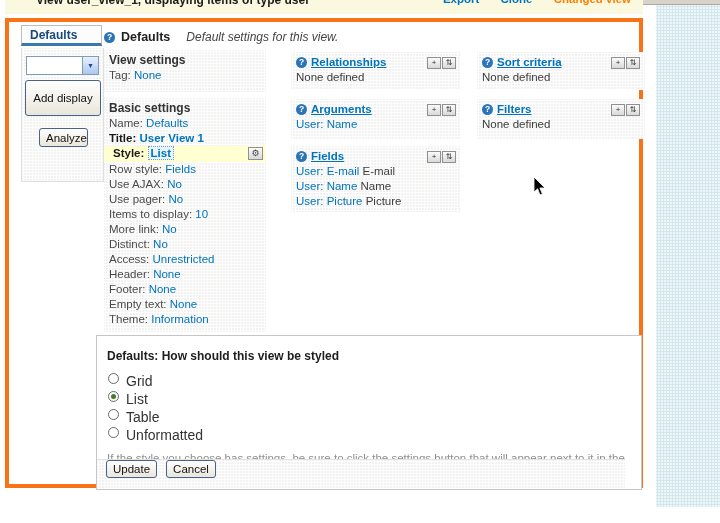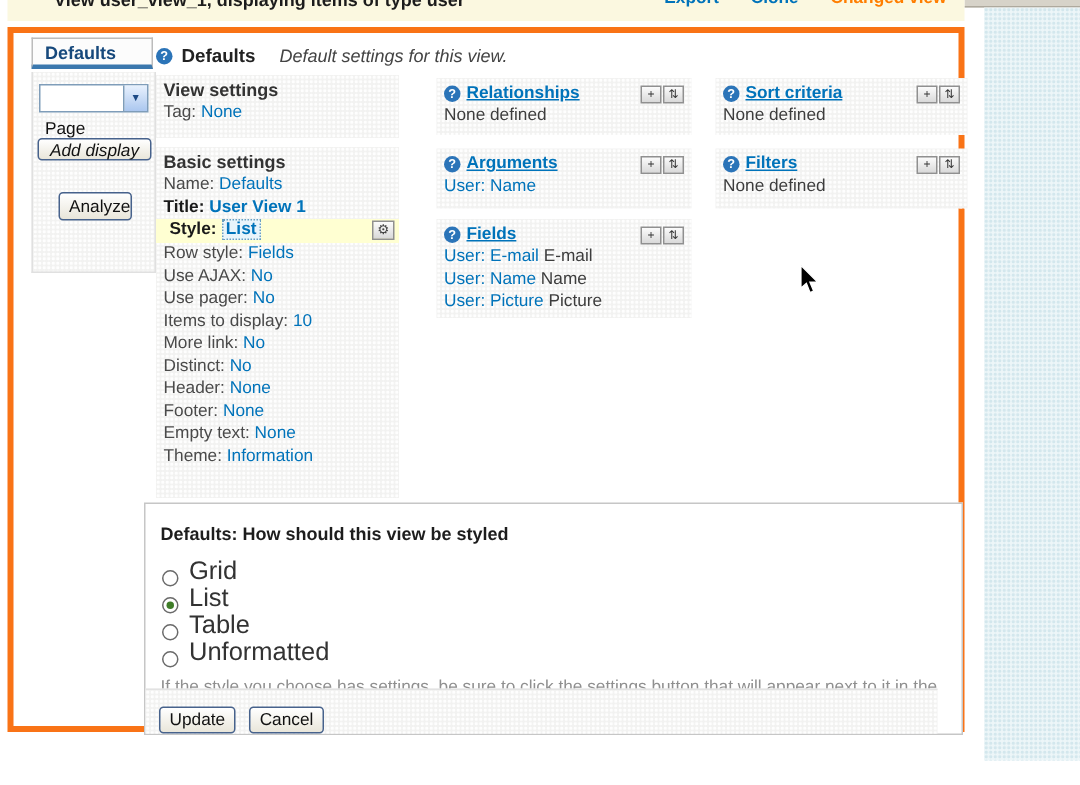--- a/index.html
+++ b/index.html
@@ -43,21 +43,21 @@
   .xp-select { position:absolute; left:4px; top:8px; width:73px; height:19px;
     background:#fff; border:1px solid #7f9db9; display:flex; align-items:center;
     font-size:11.5px; color:#111; }
   .xp-select .sel-val { padding-left:3px; flex:1;margin-top:40px; }
   .xp-select .sel-btn { width:16px; height:17px; border-left:1px solid #7f9db9;
     background:linear-gradient(#e8f1fd,#abc7ef); color:#1d4a85; font-size:7px;
     display:flex; align-items:center; justify-content:center; }
   .xp-btn { border:1px solid #47628c; border-radius:3px;
     background:linear-gradient(#ffffff,#e9e6da); font-family:"Liberation Sans",sans-serif;
     font-size:11.5px; color:#111; padding:2px 6px; cursor:default; }
-  .btn-adddisplay { position:absolute; left:3px; top:44px; width:76px; height:15px;font-style:italic; }
+  .btn-adddisplay { position:absolute; left:3px; top:32px; width:76px; height:36px; }
   .btn-analyze  { position:absolute; left:17px; top:80px; width:49px; height:19px; }
 
   
   .content-header { position:absolute; left:95px; top:8px; display:flex;
     align-items:center; }
   .help-icon { display:inline-block; width:11px; height:11px; border-radius:50%;
     background:#2b74b8; color:#fff; font-size:8.5px; font-weight:bold;
     line-height:11px; text-align:center; flex:0 0 auto; }
   .content-header .hdr-title { font-size:12.5px; font-weight:bold; color:#222;
     margin-left:6px; }
@@ -94,28 +94,28 @@
   .gear-btn { position:absolute; right:3px; top:1px; width:15px; height:13px;
     font-size:9px; line-height:11px; text-align:center; border:1px solid #909090;
     background:linear-gradient(#fbfbfb,#d9d9d9); color:#444; padding:0; }
   .fsuffix { color:#3d3d3d; }
 
   
   .style-form { position:absolute; left:87px; top:313px; width:546px; height:155px;
     background:#fff; border:1px solid #c6c6c6; }
   .sf-heading { margin:13px 0 0 10px; font-size:12px; font-weight:bold; color:#1d1d1d; }
   .sf-options { margin:10px 0 0 11px; }
-  .sf-opt { display:flex; align-items:flex-end; height:18px; font-size:17px; color:#333; }
+  .sf-opt { display:flex; align-items:flex-start; height:18px; font-size:14px; color:#333; }
   .radio { width:11px; height:11px; border:1px solid #6a6a6a; border-radius:50%;
     background:#fff; display:inline-block; margin-right:7px; position:relative; flex:0 0 auto; }
   .radio.checked::after { content:""; position:absolute; left:2px; top:2px;
     width:5px; height:5px; border-radius:50%; background:#3f7d28; }
   .sf-hint { margin:7px 10px 0 10px; font-size:11.5px; color:#8f8f8f; }
   .sf-band { position:absolute; left:0; right:16px; bottom:0; height:30px;
-    border-top:1px solid #e2e2e2; display:flex; align-items:flex-end; gap:9px;
+    border-top:1px solid #e2e2e2; display:flex; align-items:flex-start; gap:9px;
     padding-left:9px; }
 
   
   .cursor { position:absolute; left:533px; top:177px; }
 </style>
 </head>
 <body>
 
 <div class="stage">
 
@@ -190,20 +190,24 @@
         <span class="lbl">Items to display:</span>
         <a href="#">10</a>
       </div>
       <div class="row">
         <span class="lbl">More link:</span>
         <a href="#">No</a>
       </div>
       <div class="row">
         <span class="lbl">Distinct:</span>
         <a href="#">No</a>
+      </div>
+      <div class="row">
+        <span class="lbl">Access:</span>
+        <a href="#">Unrestricted</a>
       </div>
       <div class="row">
         <span class="lbl">Header:</span>
         <a href="#">None</a>
       </div>
       <div class="row">
         <span class="lbl">Footer:</span>
         <a href="#">None</a>
       </div>
       <div class="row">

